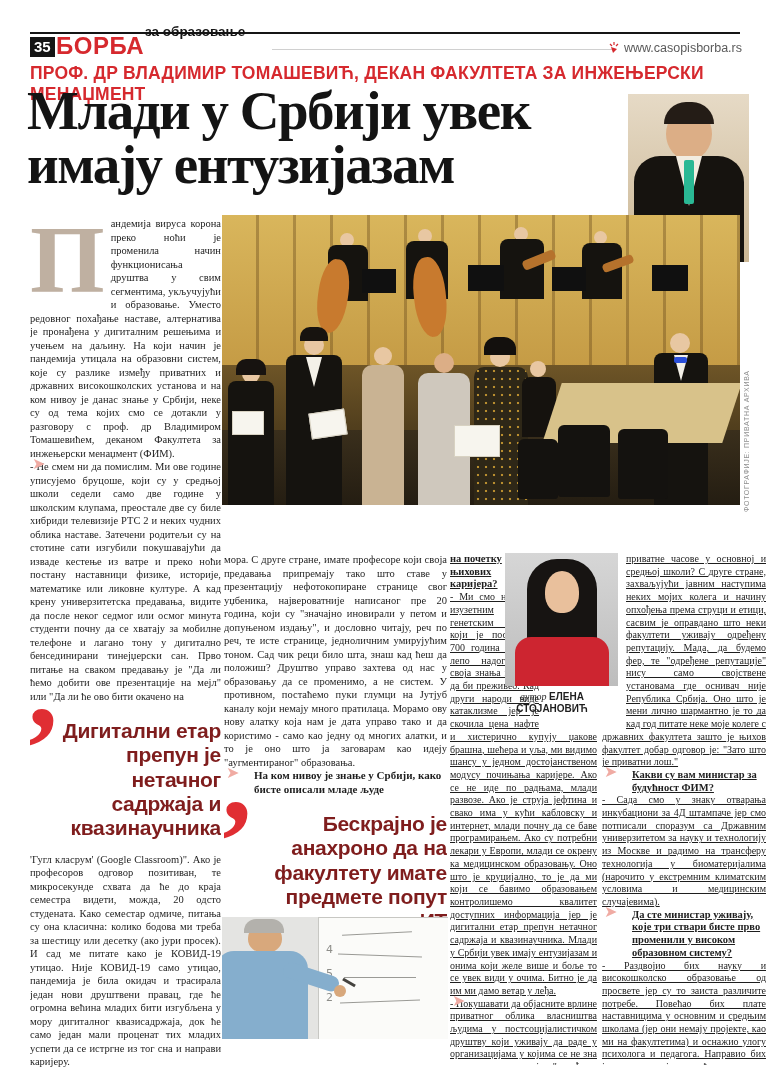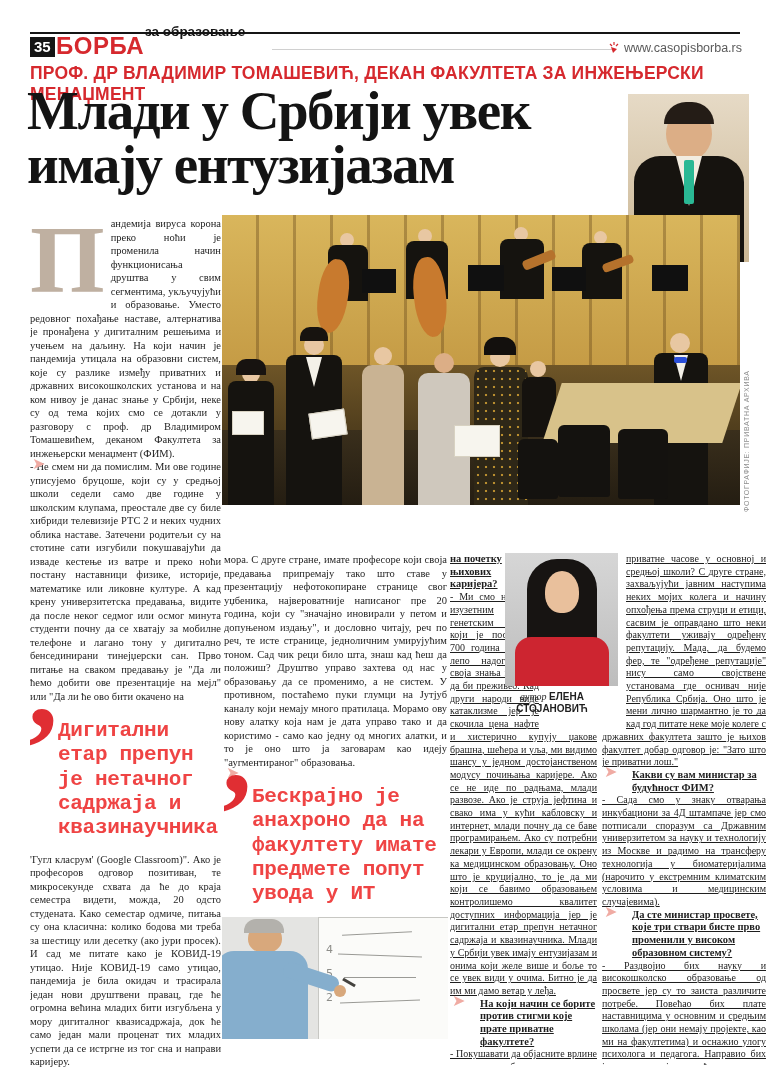--- a/index.html
+++ b/index.html
@@ -36,22 +36,22 @@
   .body-txt{font-size:10.5px;line-height:13.5px;text-align:justify;overflow:hidden;}
   .col2.body-txt,.col3.body-txt{font-size:10px;line-height:12.7px;text-decoration:underline;}
   .body-txt p{margin:0;}
   .dropcap{float:left;font-size:96px;line-height:78px;color:#bfb0a1;font-weight:bold;
            margin:4px 6px 0 0;font-family:"Liberation Serif",serif;}
   .q{font-weight:bold;font-size:11px;line-height:13.5px;padding-left:30px;position:relative;
      margin-top:4px;margin-bottom:2px;text-align:left;}
   .col2 .q,.col3 .q{font-size:10.5px;line-height:12.7px;}
   .q .ar{position:absolute;left:2px;top:-3px;color:#f0aba3;font-size:16px;
          font-family:"DejaVu Sans",sans-serif;}
-  .pq{color:#ef4444;font-family:Liberation Mono, monospace;font-size:21px;line-height:1.16;
-      font-weight:bold;letter-spacing:-.3px;padding:16px 0 12px 28px;position:relative;text-align:left;}
+  .pq{color:#7f1d1d;font-family:Liberation Sans, sans-serif;font-size:21px;line-height:1.16;
+      font-weight:bold;letter-spacing:-.3px;padding:16px 0 12px 28px;position:relative;text-align:right;}
   .pq::before{content:"\2019";position:absolute;left:-8px;top:-14px;font-size:120px;line-height:1;
       color:#e02e33;font-family:"Liberation Serif",serif;font-weight:bold;}
   
   .quote-big{left:222px;top:507px;width:524px;font-family:"Liberation Sans",sans-serif;
              font-weight:bold;font-size:18.5px;line-height:1.1;letter-spacing:-.4px;color:#202020;}
   
   .sp-r{float:right;width:58px;height:168px;}
   .sp-l{float:left;width:24px;height:168px;}
   
   .author{left:505px;top:553px;width:94px;}
@@ -155,21 +155,21 @@
     <p class="q"><span class="ar">➤</span></p>
     <p>- Не смем ни да помислим. Ми ове године уписујемо бруцоше, који су у средњој школи седели само две године у школским клупама, преостале две су биле хибриди телевизије РТС 2 и неких чудних облика наставе. Затечени родитељи су на стотине сати изгубили покушавајући да изваде кестење из ватре и преко ноћи постану наставници физике, историје, математике или ликовне културе. А кад крену универзитетска предавања, видите да после неког седмог или осмог минута студенти почну да се хватају за мобилне телефоне и лагано тону у дигитално бенсединирани тинејџерски сан. Прво питање на сваком предавању је "Да ли ћемо добити ове презентације на мејл" или "Да ли ће ово бити окачено на</p>
     <div class="pq">Дигитални етар препун је нетачног садржаја и квазинаучника</div>
     <p>'Гугл класрум' (Google Classroom)". Ако је професоров одговор позитиван, те микросекунде схвата да ће до краја семестра видети, можда, 20 одсто студената. Како семестар одмиче, питања су она класична: колико бодова ми треба за шестицу или десетку (ако јури просек). И сад ме питате како је КОВИД-19 утицао. Није КОВИД-19 само утицао, пандемија је била окидач и трасирала један нови друштвени правац, где ће огромна већина младих бити изгубљена у мору дигиталног квазисадржаја, док ће само један мали проценат тих младих успети да се истргне из тог сна и направи каријеру.</p>
 
   </div>
 
 
   <div class="abs col1 body-txt">
     <p>мора. С друге стране, имате професоре који своја предавања припремају тако што ставе у презентацију нефотокопиране странице свог уџбеника, највероватније написаног пре 20 година, који су "значајно иновирали у петом и допуњеном издању", и дословно читају, реч по реч, те исте странице, једноличним умирујућим тоном. Сад чик реци било шта, знаш кад ћеш да положиш? Друштво управо захтева од нас у образовању да се променимо, а не систем. У противном, постаћемо пуки глумци на Јутјуб каналу који немају много пратилаца. Морамо ову нову алатку која нам је дата управо тако и да користимо - само као једну од многих алатки, и то је оно што ја заговарам као идеју "аугментираног" образовања.</p>
-    <p class="q"><span class="ar">➤</span></p>
+    <p class="q"><span class="ar">➤</span><span>На ком нивоу је знање у Србији, како бисте описали младе људе</span></p>
     <div class="pq">Бескрајно је анахроно да на факултету имате предмете попут увода у ИТ</div>
   </div>
 
   <div class="abs photo photo-wb">
     <div style="position:absolute;left:96px;top:0;width:130px;height:122px;background:#fbfbf9;border:1px solid #c7c7c3;"></div>
     <div style="position:absolute;left:120px;top:16px;width:70px;height:0;border-top:1.5px solid #9a9a96;transform:rotate(-3deg);"></div>
     <div style="position:absolute;left:116px;top:38px;width:84px;height:0;border-top:1.5px solid #9a9a96;transform:rotate(2deg);"></div>
     <div style="position:absolute;left:122px;top:60px;width:72px;height:0;border-top:1.5px solid #9a9a96;"></div>
     <div style="position:absolute;left:118px;top:84px;width:80px;height:0;border-top:1.5px solid #9a9a96;transform:rotate(-2deg);"></div>
     <div style="position:absolute;left:104px;top:26px;color:#8d8d89;font:11px 'DejaVu Sans',sans-serif;">4</div>
@@ -180,35 +180,35 @@
     <div style="position:absolute;left:-6px;top:34px;width:92px;height:90px;background:#85aecd;border-radius:18px 18px 0 0;"></div>
     <div style="position:absolute;left:60px;top:52px;width:58px;height:16px;background:#85aecd;transform:rotate(18deg);border-radius:8px;"></div>
     <div style="position:absolute;left:112px;top:68px;width:12px;height:12px;background:#d8a87c;border-radius:50%;"></div>
     <div style="position:absolute;left:120px;top:64px;width:14px;height:3px;background:#44423e;transform:rotate(30deg);"></div>
   </div>
 
   <div class="abs col2 body-txt">
     <div class="sp-r"></div>
     <p class="q" style="padding-left:0;">на почетку њихових каријера?</p>
     <p>- Ми смо нација с изузетним генетским кодом, који је последњих 700 година и више лепо надограђивао своја знања и умећа да би преживео. Кад други народи виде катаклизме јер је скочила цена нафте и хистерично купују џакове брашна, шећера и уља, ми видимо шансу у једном достојанственом модусу почињања каријере. Ако се не иде по радњама, млади развозе. Ако је струја јефтина и свако има у кући кабловску и интернет, млади почну да се баве програмирањем. Ако су потребни лекари у Европи, млади се окрену ка медицинском образовању. Оно што је круцијално, то је да ми који се бавимо образовањем контролишемо квалитет доступних информација јер је дигитални етар препун нетачног садржаја и квазинаучника. Млади у Србији увек имају ентузијазам и онима који желе више и боље то се увек види у очима. Битно је да им ми дамо ветар у леђа.</p>
-    <p class="q"><span class="ar">➤</span><span>На који начин се борите против стигми које прате приватне факултете?</span></p>
+    <p class="q"><span class="ar">➤</span></p>
     <p>- Покушавати да објасните врлине приватног облика власништва људима у постсоцијалистичком друштву који уживају да раде у организацијама у којима се не зна власник и увек је "наређење стигло од неког мистичног одозго" исто је као да покушавате да објасните предности скијања некоме ко мрзи снег и зиму. Људи се радије возе приватним аутом него градским превозом, ко може, пре ће отићи приватно код доктора, зашто родитељи деци плаћају</p>
   </div>
 
   <div class="abs author">
     <div class="ph">
       <div style="position:absolute;left:22px;top:6px;width:70px;height:120px;background:#171412;border-radius:30px 30px 0 0;"></div>
       <div style="position:absolute;left:40px;top:18px;width:34px;height:42px;background:#e9c09c;border-radius:50% 50% 44% 44%;"></div>
       <div style="position:absolute;left:10px;top:84px;width:94px;height:50px;background:#cd2530;border-radius:16px 16px 0 0;"></div>
     </div>
     <div class="cap"><span class="lbl">аутор</span> <span class="nm">ЕЛЕНА СТОЈАНОВИЋ</span></div>
   </div>
 
   <div class="abs col3 body-txt">
     <div class="sp-l"></div>
     <p>приватне часове у основној и средњој школи? С друге стране, захваљујући јавним наступима неких мојих колега и начину опхођења према струци и етици, сасвим је оправдано што неки факултети уживају одређену репутацију. Мада, да будемо фер, те "одређене репутације" нису само својствене установама где оснивач није Република Србија. Оно што је мени лично шармантно је то да кад год питате неке моје колеге с државних факултета зашто је њихов факултет добар одговор је: "Зато што је приватни лош."</p>
     <p class="q"><span class="ar">➤</span><span>Какви су вам министар за будућност ФИМ?</span></p>
     <p>- Сада смо у знаку отварања инкубациони за 4Д штампаче јер смо потписали споразум са Државним универзитетом за науку и технологију из Москве и радимо на трансферу технологија у биоматеријалима (нарочито у екстремним климатским условима и медицинским случајевима).</p>
-    <p class="q"><span class="ar">➤</span><span>Да сте министар просвете, које три ствари бисте прво променили у високом образовном систему?</span></p>
+    <p class="q"><span class="ar">➤</span><span>Да сте министар уживају, које три ствари бисте прво променили у високом образовном систему?</span></p>
     <p>- Раздвојио бих науку и високошколско образовање од просвете јер су то заиста различите потребе. Повећао бих плате наставницима у основним и средњим школама (јер они немају пројекте, као ми на факултетима) и оснажио улогу психолога и педагога. Направио бих јасну стратегију да већ направљени инкубациони и иновациони центри праве спин-оф компаније, а не да заврше, као што се то десило у неким европским земљама, као напуштене сајамске хале и прескупе канцеларије.</p>
   </div>
 
 </div>
 
 </body></html>

